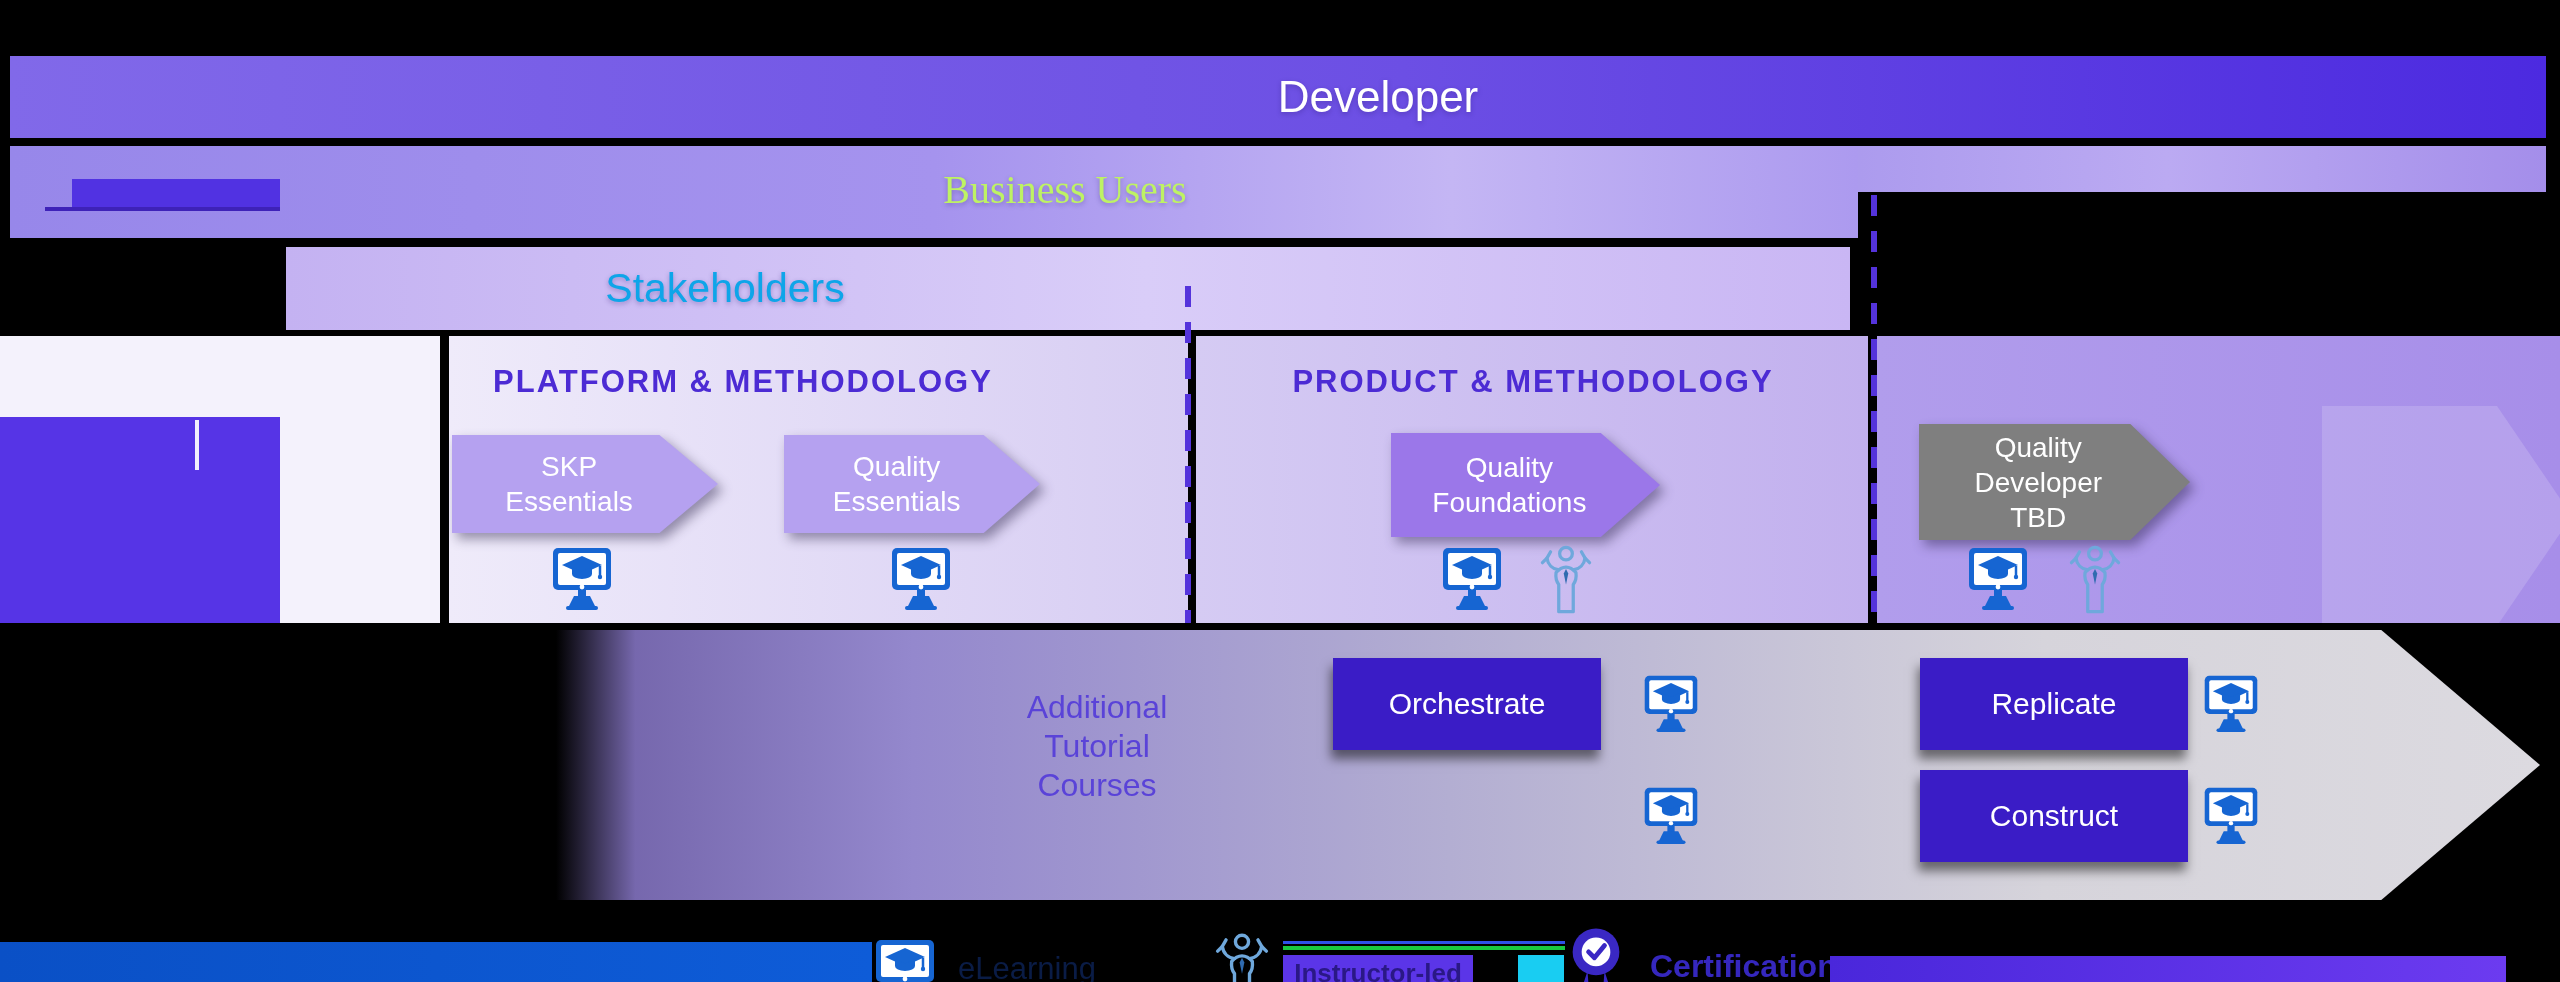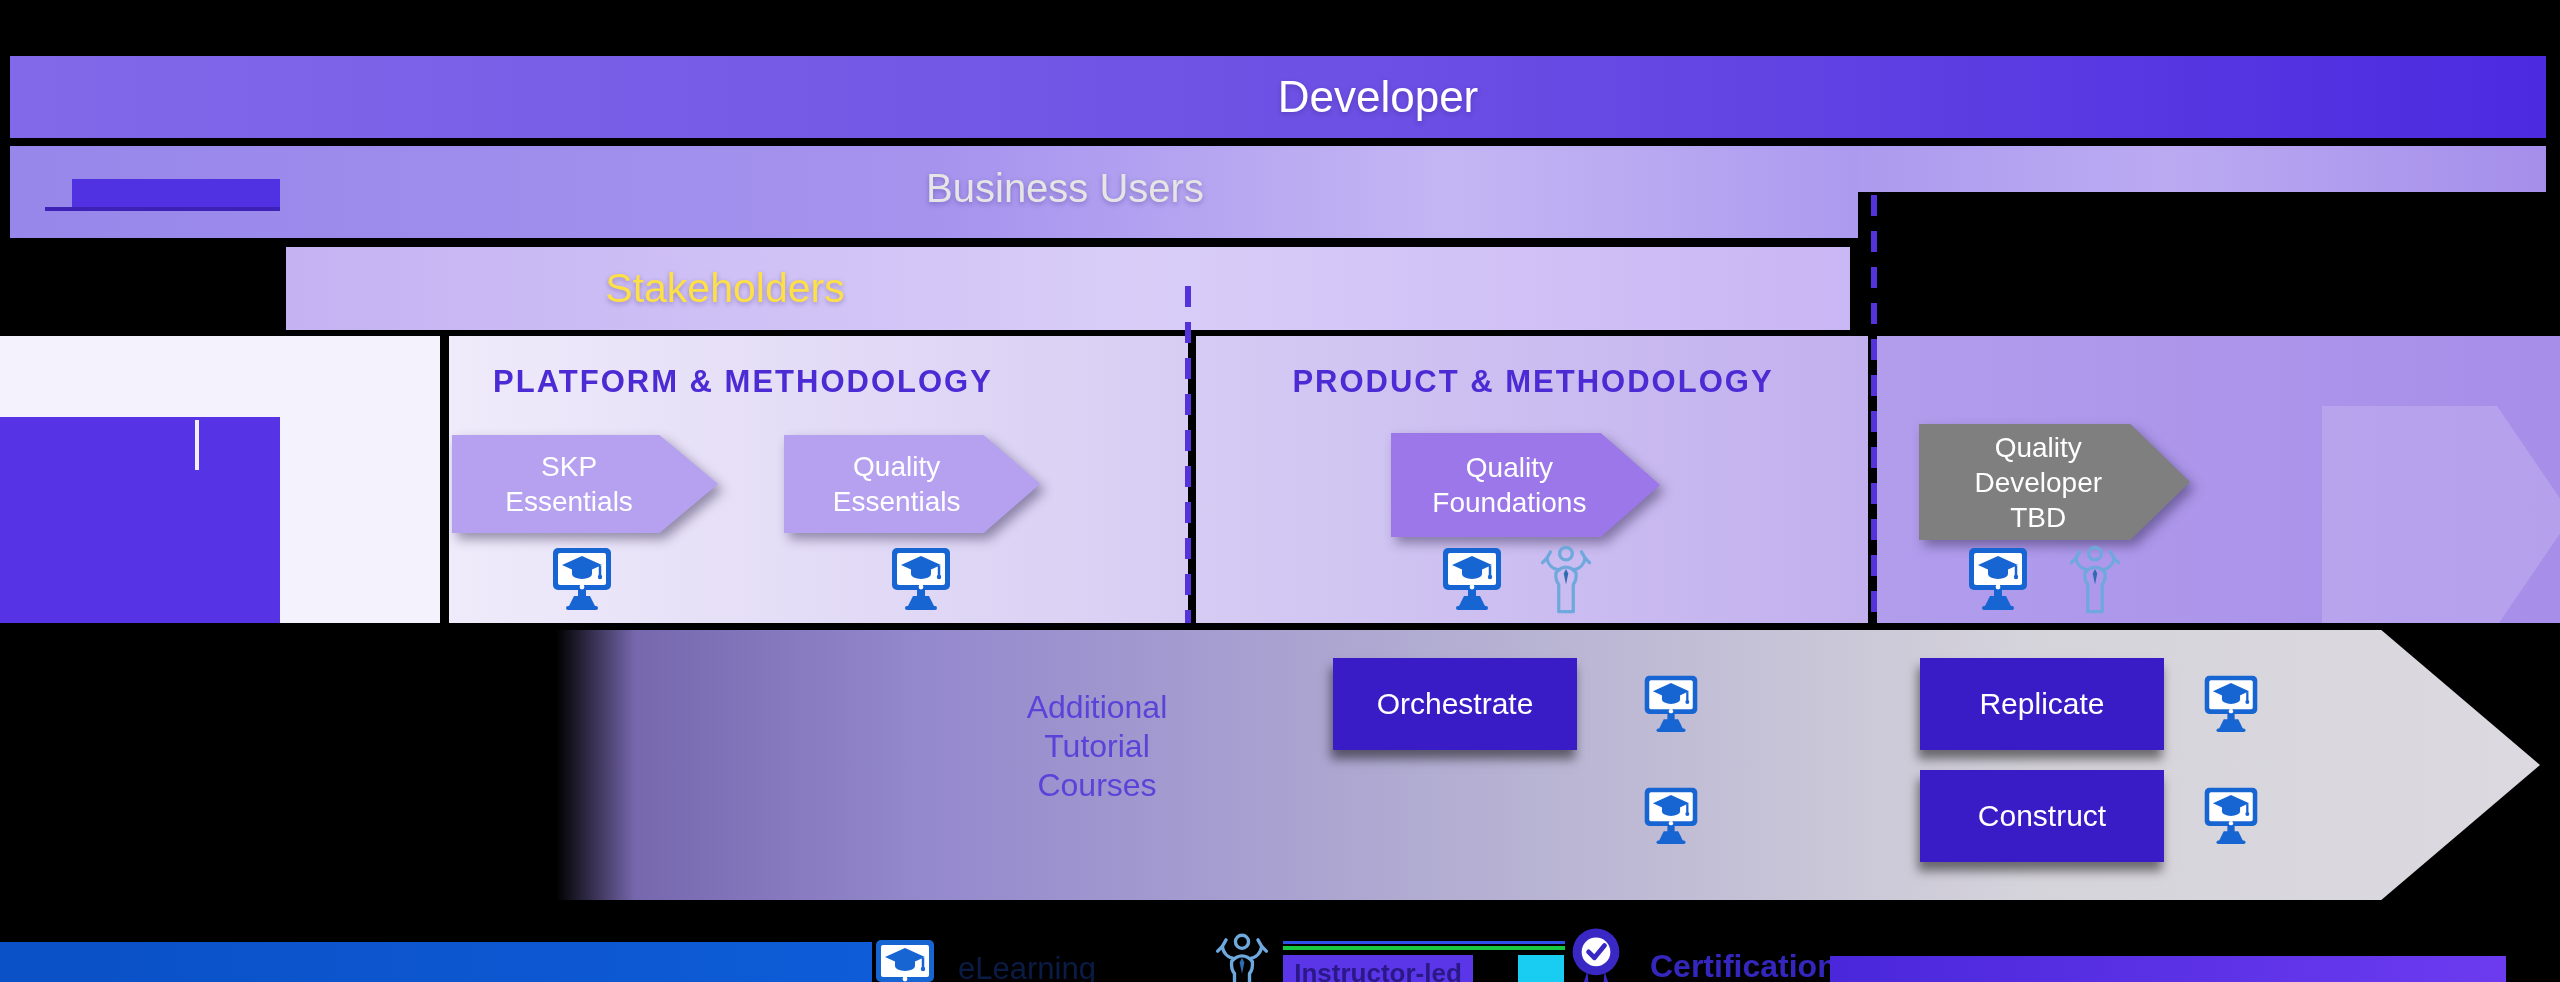--- a/index.html
+++ b/index.html
@@ -49,21 +49,21 @@
   .dash1{left:1185px;top:238px;height:337px;}
   .dash2{left:1871px;top:147px;height:428px;}
   
   .icon{display:block;}
   
   .banner{left:556px;top:582px;width:1984px;height:270px;
           clip-path:polygon(0 0,92% 0,100% 50%,92% 100%,0 100%);
           background:linear-gradient(90deg,rgba(130,110,205,0) 0%,rgba(139,122,204,.85) 4%,#9488CD 18%,#B3AED2 45%,#D6D4DB 75%,#DCDAE0 100%);}
   .banner-title{left:947px;top:640px;width:300px;text-align:center;font-size:32px;line-height:1.22;
                 color:#5A43D8;white-space:pre-line;}
-  .course-btn{width:244px;height:92px;background:#3A1CC6;color:#fff;display:flex;align-items:center;
+  .course-btn{width:268px;height:92px;background:#3A1CC6;color:#fff;display:flex;align-items:center;
               justify-content:center;font-size:30px;box-shadow:-2px 9px 10px rgba(0,0,0,.5);border:none;}
   .btn-orchestrate{left:1333px;top:610px;} .btn-match{left:1333px;top:722px;}
   .btn-replicate{left:1920px;top:610px;} .btn-construct{left:1920px;top:722px;}
   
   .legend-bar{left:0;top:894px;width:872px;height:48px;background:linear-gradient(90deg,#0A50C6 0%,#0E5CD8 100%);}
   .legend-strip{left:0;top:946px;width:872px;height:26px;background:linear-gradient(90deg,#0712EE 0%,#3A16EE 100%);}
   .legend-text{font-size:31px;font-weight:400;color:#0A1C46;white-space:nowrap;}
   .elearning{left:958px;top:903px;}
   .violet-bar{left:1283px;top:907px;width:190px;height:37px;background:#5B35E8;display:flex;
               align-items:center;justify-content:center;}
@@ -78,24 +78,24 @@
 </head>
 <body>
 
 <div id="canvas">
 
   <div class="abs band dev-band"></div>
   <div class="abs band-label dev-label" style="color:#fff;">Developer</div>
 
   <div class="abs bu-band"></div>
   <div class="abs bu-ext"></div>
-  <div class="abs band-label bu-label" style="color:#e5e5e5;">Business Users</div>
+  <div class="abs band-label bu-label" style="color:#bef264;font-family:Liberation Serif, serif;">Business Users</div>
 
   <div class="abs stak-band"></div>
-  <div class="abs band-label stak-label" style="color:#fde047;">Stakeholders</div>
+  <div class="abs band-label stak-label" style="color:#0ea5e9;">Stakeholders</div>
 
   <div class="abs tag-rect"></div>
   <div class="abs tag-underline"></div>
 
   <div class="abs panel p1"></div>
   <div class="abs panel p2"></div>
   <div class="abs panel p3"></div>
   <div class="abs panel p4">
     <div class="p4-deco"></div>
   </div>

